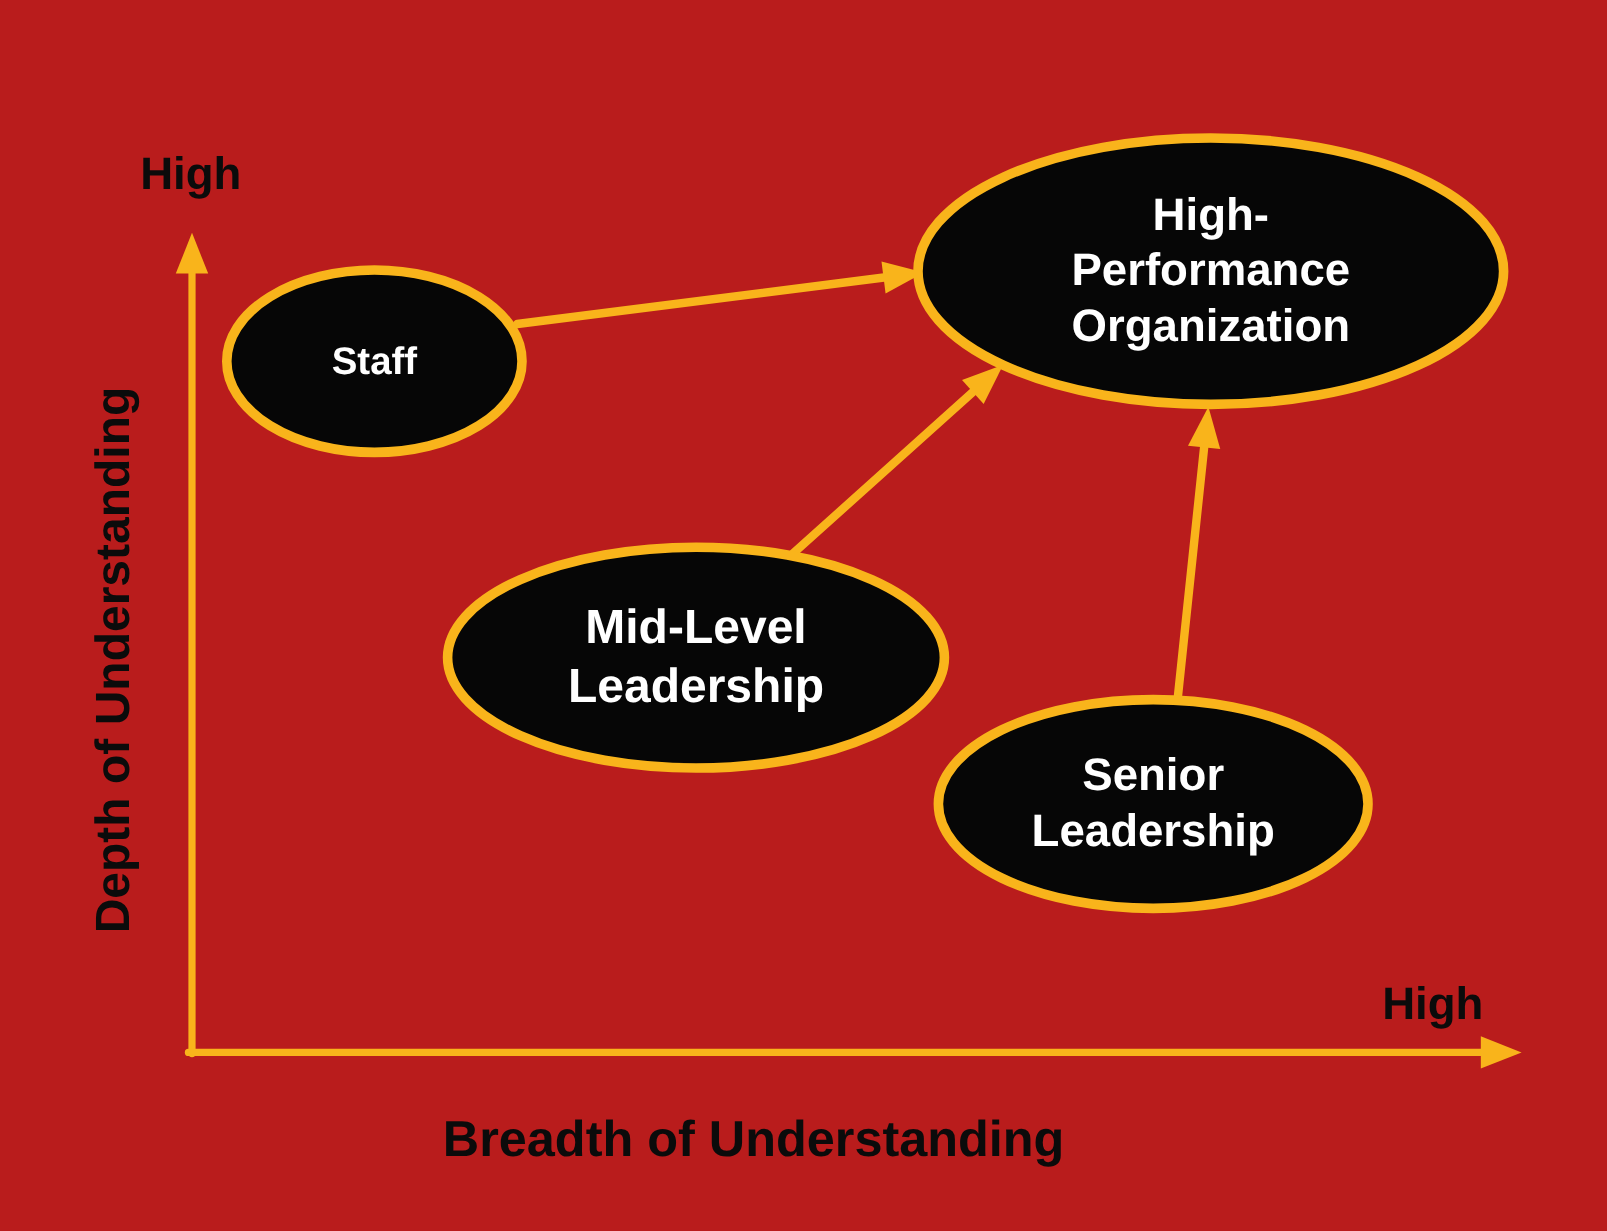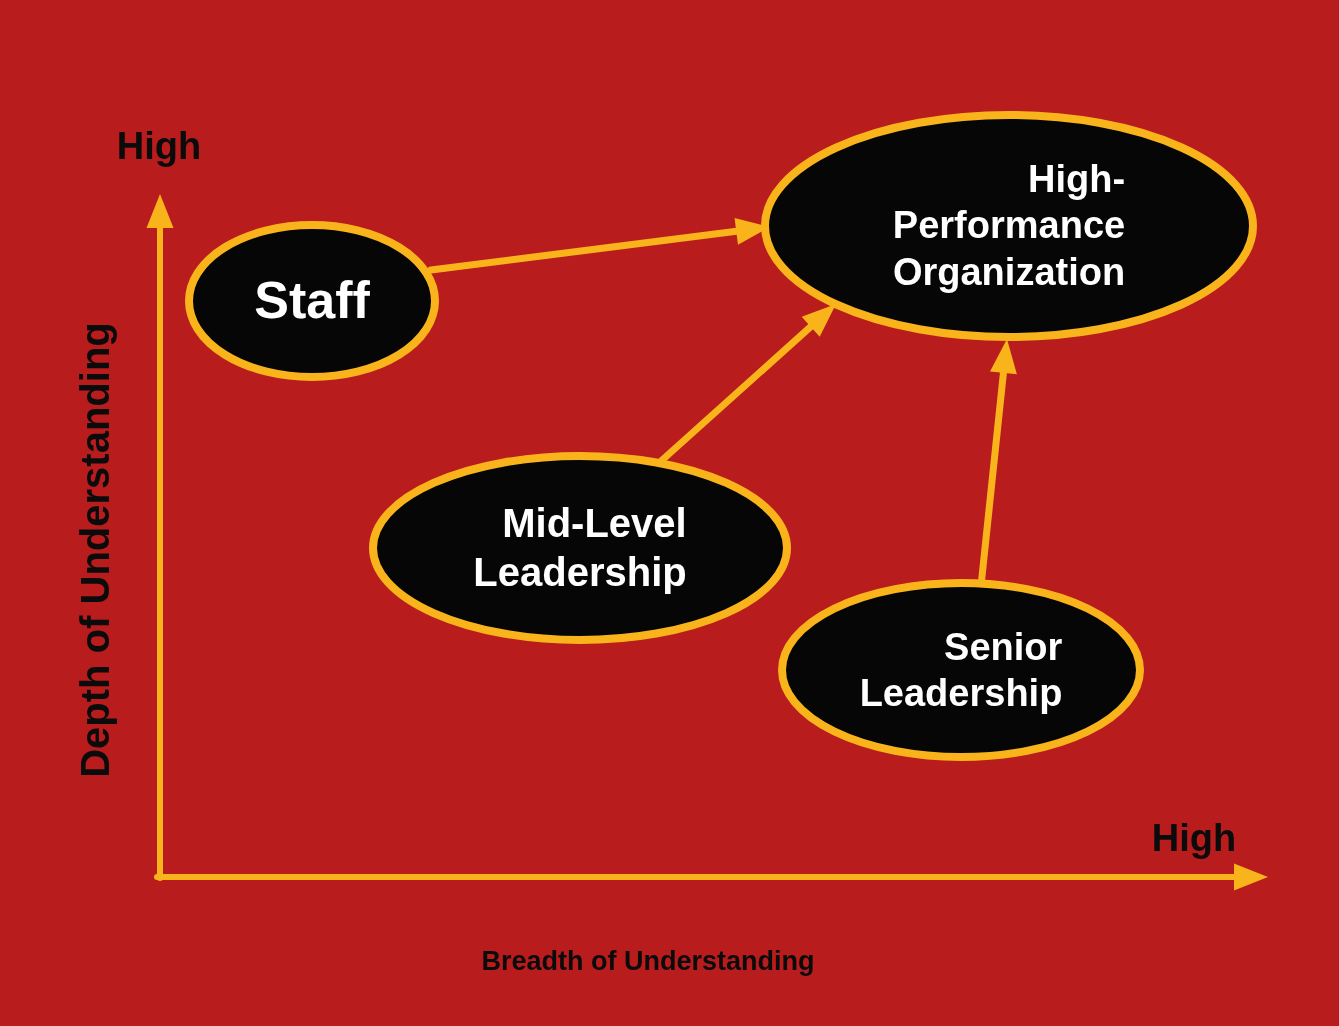--- a/index.html
+++ b/index.html
@@ -26,39 +26,39 @@
     top: 0;
     width: 100%;
     height: 100%;
     pointer-events: none;
   }
   .node-label {
     position: absolute;
     transform: translate(-50%, -50%);
     color: #ffffff;
     font-weight: bold;
-    text-align: right;
+    text-align: center;
     white-space: pre-line;
     line-height: 1.22;
     width: max-content;
   }
   .axis-label {
     position: absolute;
     transform: translate(-50%, -50%);
     font-weight: bold;
     color: #0b0b0b;
     white-space: nowrap;
   }
   #y-axis-high { left: 159px; top: 146px; font-size: 38px; }
   #x-axis-high { left: 1194px; top: 838px; font-size: 38px; }
   #y-axis-title {
     left: 95px; top: 550px; font-size: 40px;
     transform: translate(-50%, -50%) rotate(-90deg);
   }
-  #x-axis-title { left: 648px; top: 949px; font-size: 27px; margin-top: 12px; }
+  #x-axis-title { left: 628px; top: 949px; font-size: 42px; }
 </style>
 </head>
 <body>
 
 <div class="stage">
   <svg id="diagram-svg" width="1339" height="1026" viewBox="0 0 1339 1026">
     <g id="axes-layer">
         <line x1="160" y1="878" x2="160" y2="217.8" stroke="#F9B41B" stroke-width="6" stroke-linecap="round"></line>
         <polygon points="160,194 146.5,228 173.5,228" fill="#F9B41B"></polygon>
         <line x1="157" y1="877" x2="1244.2" y2="877" stroke="#F9B41B" stroke-width="6" stroke-linecap="round"></line>
@@ -78,21 +78,21 @@
         <ellipse cx="580" cy="548" rx="207" ry="92" fill="#060606" stroke="#F9B41B" stroke-width="8"></ellipse>
         <ellipse cx="961" cy="670" rx="179" ry="87" fill="#060606" stroke="#F9B41B" stroke-width="8"></ellipse>
       </g>
   </svg>
 
   <div id="labels-layer">
     <div class="axis-label" id="y-axis-high">High</div>
     <div class="axis-label" id="x-axis-high">High</div>
     <div class="axis-label" id="y-axis-title">Depth of Understanding</div>
     <div class="axis-label" id="x-axis-title">Breadth of Understanding</div>
-  <div class="node-label" style="left: 312px; top: 301px; font-size: 52px; color: rgb(255, 255, 255);">Staff</div>
+  <div class="node-label" style="left: 312px; top: 301px; font-size: 32px; color: rgb(255, 255, 255);">Staff</div>
       <div class="node-label" style="left: 1009px; top: 226px; font-size: 38px; color: rgb(255, 255, 255);">High-
 Performance
 Organization</div>
       <div class="node-label" style="left: 580px; top: 548px; font-size: 40px; color: rgb(255, 255, 255);">Mid-Level
 Leadership</div>
       <div class="node-label" style="left: 961px; top: 670px; font-size: 38px; color: rgb(255, 255, 255);">Senior
 Leadership</div>
     </div>
 </div>
 

